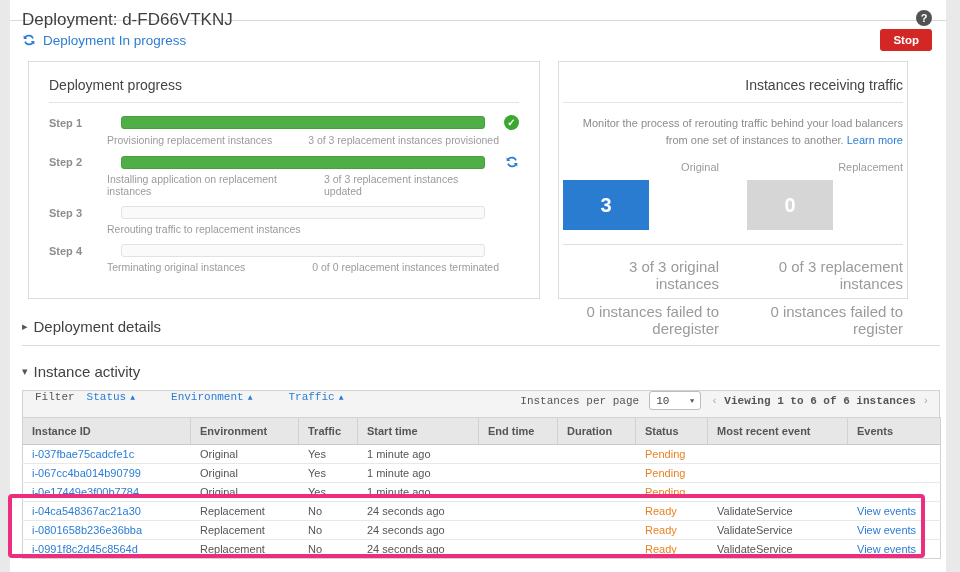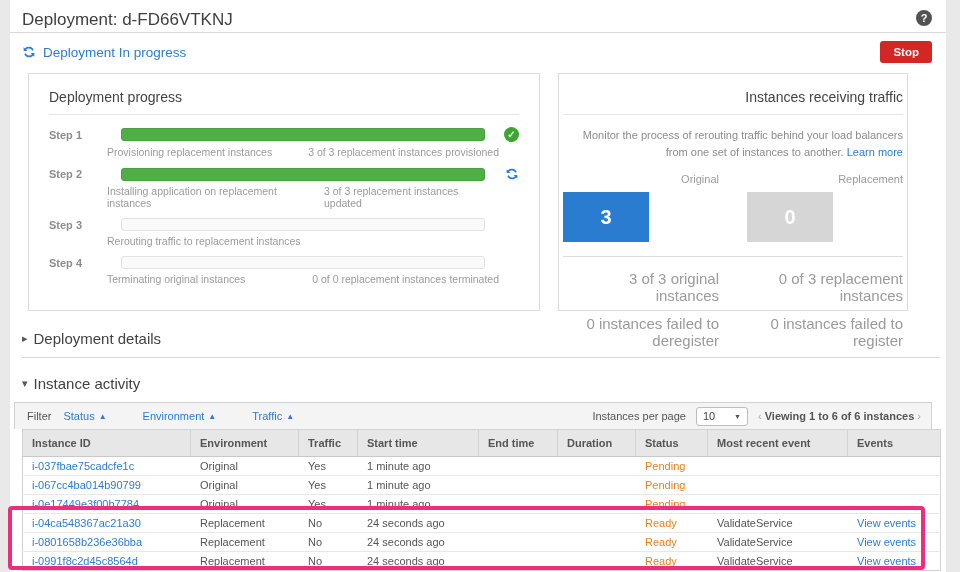--- a/index.html
+++ b/index.html
@@ -10,21 +10,21 @@
     color:#444;
     position:relative;
   }
   .content {
     position:absolute; top:0; left:10px; width:936px; height:572px;
     background:#fff;
   }
 
   
   .page-header {
-    padding:10px 14px 0 12px; height:33px;
+    padding:10px 14px 0 12px; height:21px;
     display:flex; justify-content:space-between; align-items:flex-start;
     border-bottom:1px solid #d9d9d9;
   }
   .page-title { font-size:17px; color:#3f3f3f; }
   .help-icon {
     width:16px; height:16px; border-radius:50%; background:#525252; color:#fff;
     font-size:11px; font-weight:bold; display:flex; align-items:center; justify-content:center;
     cursor:pointer;
   }
 
@@ -81,24 +81,24 @@
 
   
   .section-details { margin:19px 0 0 12px; display:flex; align-items:center; gap:6px; cursor:pointer; }
   .section-activity { margin:17px 0 0 12px; display:flex; align-items:center; gap:6px; cursor:pointer; }
   .section-title { font-size:15px; color:#424242; }
   .tri { font-size:11px; color:#555; }
   .details-rule { border:none; border-top:1px solid #d9d9d9; margin:10px 6px 0 12px; }
 
   
   .filter-bar {
-    margin:10px 0 0 4px; width:918px; height:27px;
+    margin:10px 0 0 12px; width:918px; height:27px;
     background:#f4f4f4; border:1px solid #d2d2d2; border-bottom:none;
-    display:flex; align-items:center; justify-content:space-between;
-    padding:0 10px 0 12px; font-size:11px;
+    display:flex; align-items:flex-start; justify-content:space-between;
+    padding:0 10px 0 12px; font-size:11px;font-family:Liberation Mono, monospace;
   }
   .filter-left { display:flex; align-items:center; }
   .filter-label { color:#555; margin-right:12px; }
   .filter-item { margin-right:36px; color:#2b7cd5; cursor:pointer; display:flex; align-items:center; gap:4px; }
   .caret-up-icon { font-size:8px; color:#2b7cd5; }
   .filter-right { display:flex; align-items:center; gap:10px; }
   .per-page-label { color:#555; }
   .per-page-select {
     background:#fff; border:1px solid #bdbdbd; border-radius:3px; width:52px; height:19px;
     display:flex; align-items:center; justify-content:space-between; padding:0 6px; cursor:pointer;

